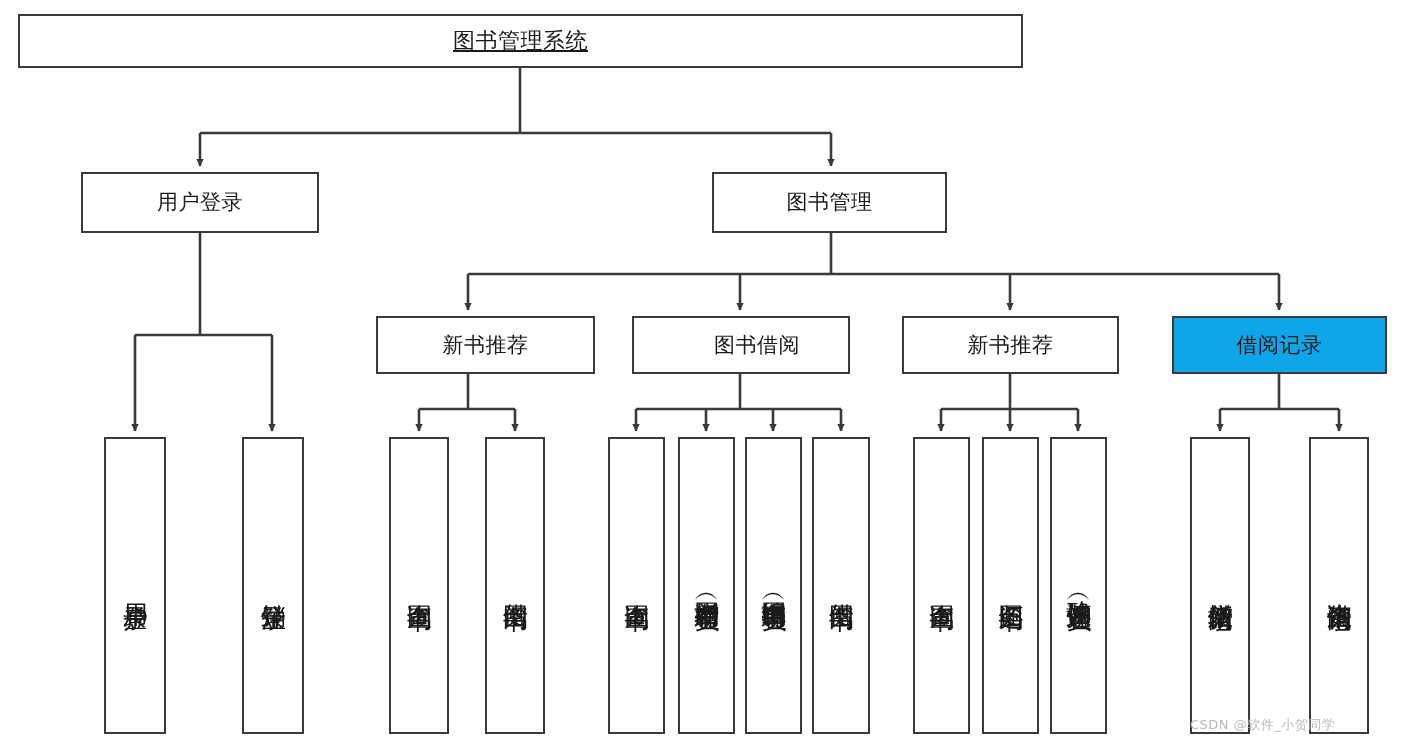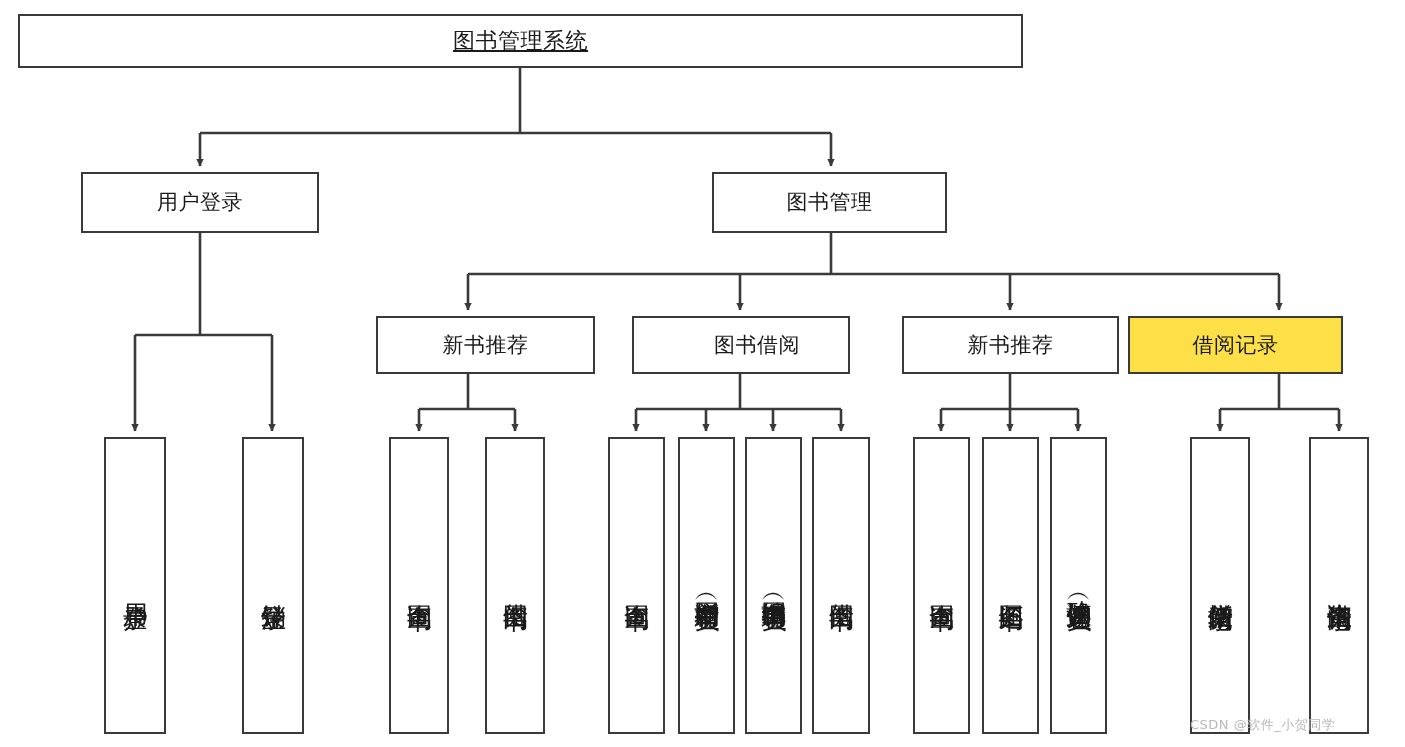--- a/index.html
+++ b/index.html
@@ -143,21 +143,21 @@
 
   <div class="node horiz" style="left: 360px; top: 316px; width: 219px; height: 58px; border-color: rgb(58, 58, 58); background: rgb(255, 255, 255); color: rgb(26, 26, 26); margin-left: 16px;">
     <span class="node-label">新书推荐</span>
   </div>
   <div class="node horiz" style="left: 632px; top: 316px; width: 218px; height: 58px; border-color: rgb(58, 58, 58); background: rgb(255, 255, 255); color: rgb(26, 26, 26); padding-left: 32px;">
     <span class="node-label">图书借阅</span>
   </div>
   <div class="node horiz" style="left: 902px; top: 316px; width: 217px; height: 58px; border-color: rgb(58, 58, 58); background: rgb(255, 255, 255); color: rgb(26, 26, 26);">
     <span class="node-label">新书推荐</span>
   </div>
-  <div class="node horiz" style="left: 1128px; top: 316px; width: 215px; height: 58px; border-color: rgb(58, 58, 58); background: #fde047; color: rgb(26, 26, 26);">
+  <div class="node horiz" style="left: 1172px; top: 316px; width: 215px; height: 58px; border-color: rgb(58, 58, 58); background: #0ea5e9; color: rgb(26, 26, 26);">
     <span class="node-label">借阅记录</span>
   </div>
 
   <div class="node vert" style="left: 104px; top: 437px; width: 62px; height: 297px; border-color: rgb(58, 58, 58); background: rgb(255, 255, 255); color: rgb(26, 26, 26);">
     <span class="node-label">用户登录</span>
   </div>
   <div class="node vert" style="left: 242px; top: 437px; width: 62px; height: 297px; border-color: rgb(58, 58, 58); background: rgb(255, 255, 255); color: rgb(26, 26, 26);">
     <span class="node-label">注销登录</span>
   </div>
   <div class="node vert" style="left: 389px; top: 437px; width: 60px; height: 297px; border-color: rgb(58, 58, 58); background: rgb(255, 255, 255); color: rgb(26, 26, 26);">

